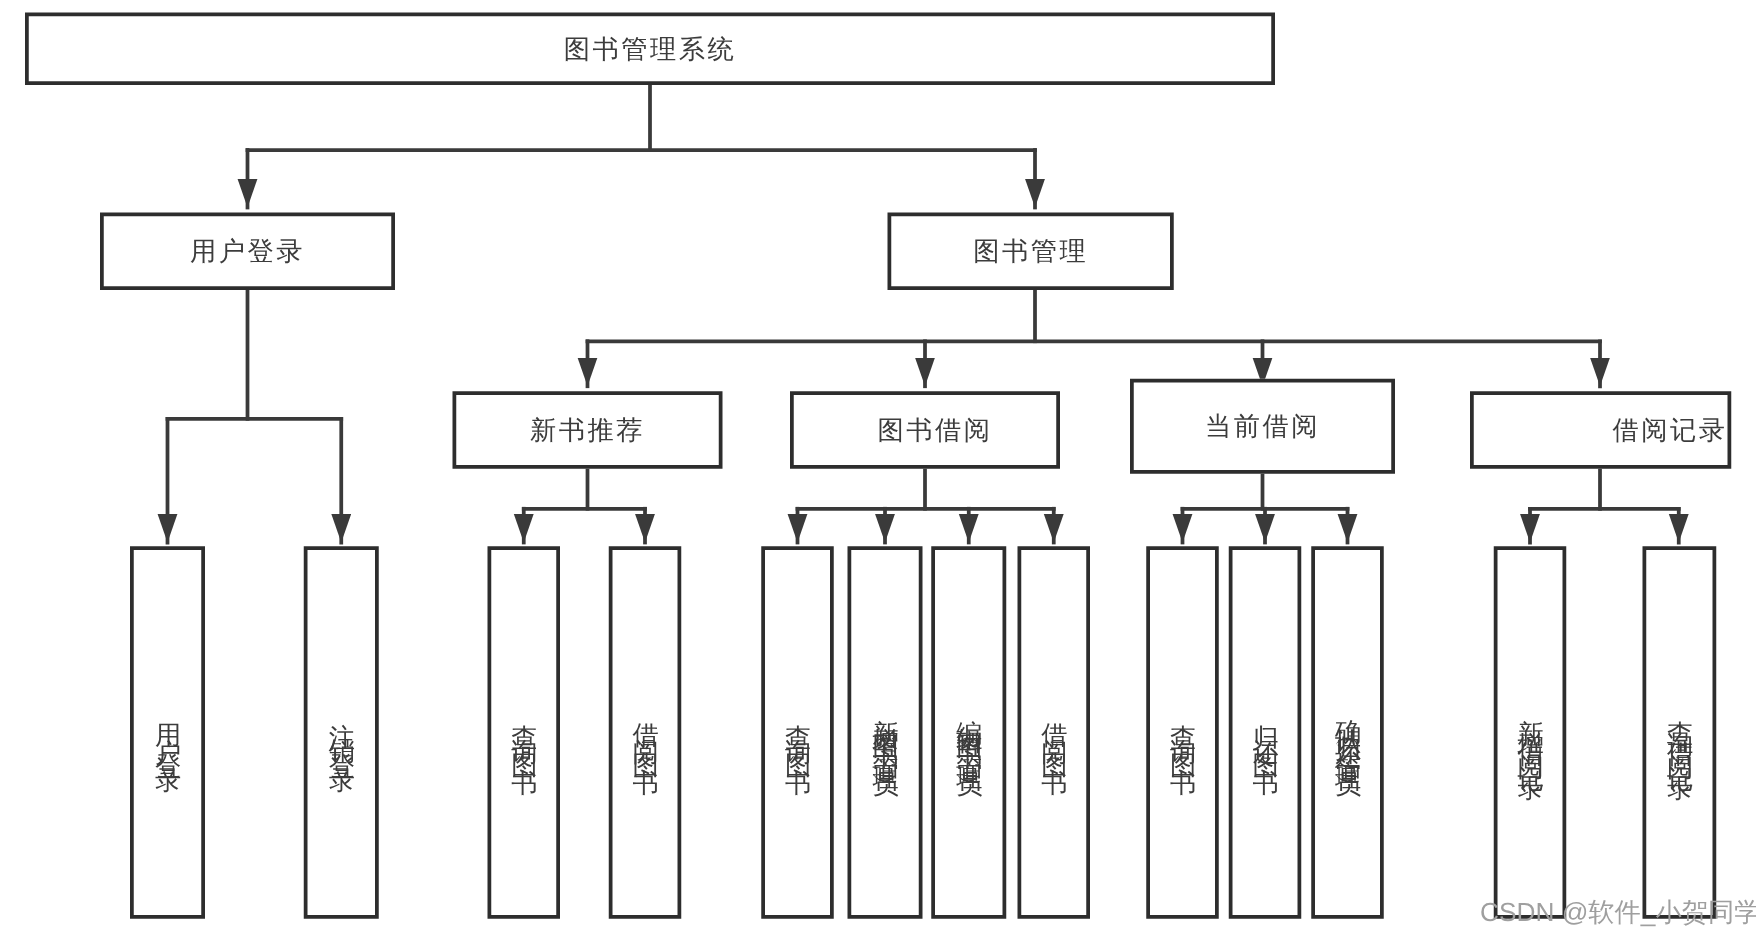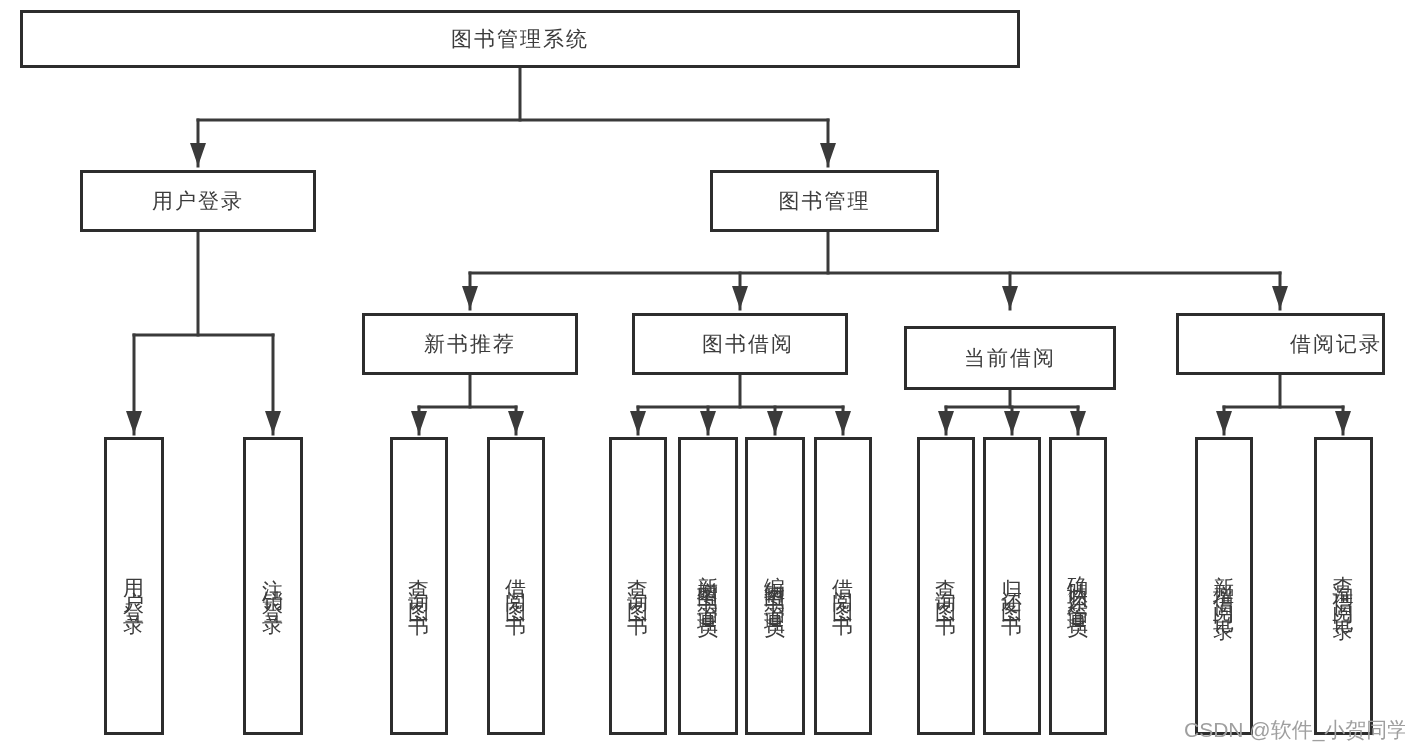--- a/index.html
+++ b/index.html
@@ -146,21 +146,21 @@
   <div class="box h" style="left:710px; top:170px; width:229px; height:62px;">
     <span class="lbl">图书管理</span>
   </div>
 
   <div class="box h" style="left:362px; top:313px; width:216px; height:62px;text-align:center;">
     <span class="lbl">新书推荐</span>
   </div>
   <div class="box h" style="left:632px; top:313px; width:216px; height:62px;padding-left:16px;">
     <span class="lbl">图书借阅</span>
   </div>
-  <div class="box h" style="left:904px; top:326px; width:212px; height:64px;">
+  <div class="box h" style="left:904px; top:303px; width:212px; height:76px;">
     <span class="lbl">当前借阅</span>
   </div>
   <div class="box h" style="left:1176px; top:313px; width:209px; height:62px;justify-content:flex-end;">
     <span class="lbl">借阅记录</span>
   </div>
 
   <div class="box v" style="left:104px; top:437px; width:60px; height:298px;">
     <span class="lbl">用户登录</span>
   </div>
   <div class="box v" style="left:243px; top:437px; width:60px; height:298px;">

